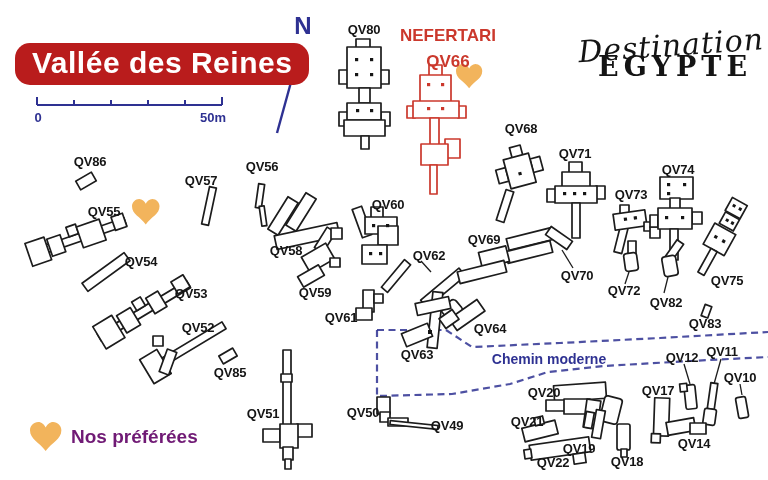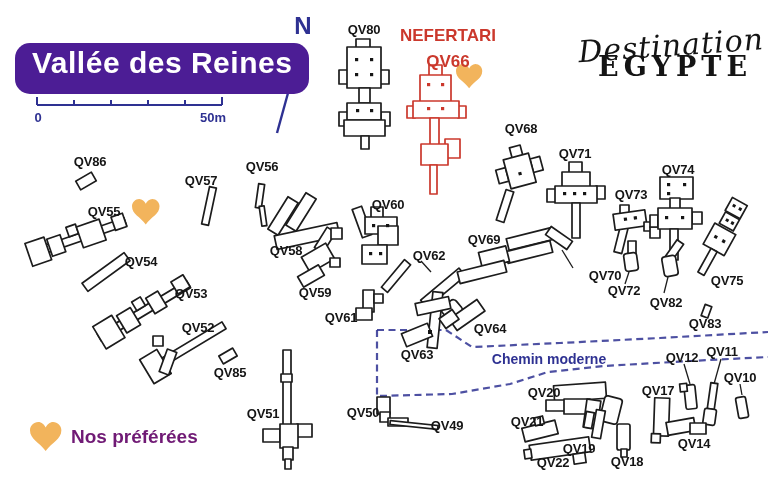--- a/index.html
+++ b/index.html
@@ -14,22 +14,22 @@
   .dr{fill:var(--red,#cb382c);stroke:none;}
   .ld{fill:none;stroke:#1c1c1c;stroke-width:1.3;}
   .rd{fill:none;stroke:var(--navy,#2e3192);stroke-width:2.2;stroke-dasharray:7 4.5;opacity:.85;}
   .sc{fill:none;stroke:var(--navy,#2e3192);stroke-width:2;}
   .na{fill:none;stroke:var(--navy,#2e3192);stroke-width:2.4;}
   .heart{fill:var(--orange,#f2b45c);stroke:none;}
 
   .tomb-label{position:absolute;transform:translate(-50%,-50%);font-size:13px;font-weight:700;
               color:#151515;white-space:nowrap;letter-spacing:-0.2px;}
 
-  .title-box{position:absolute;left:15px;top:43px;background:#4c1d95;color:#fff;
-             border-radius:15px;padding:3px 17px 14px;font-size:30px;font-weight:700;letter-spacing:.5px;}
+  .title-box{position:absolute;left:15px;top:43px;background:#b91c1c;color:#fff;
+             border-radius:15px;padding:3px 17px 5px;font-size:30px;font-weight:700;letter-spacing:.5px;}
   .north-n{position:absolute;left:303px;top:26px;transform:translate(-50%,-50%);
            color:var(--navy,#2e3192);font-size:24px;font-weight:800;}
   .scale-num{position:absolute;transform:translate(-50%,-50%);color:var(--navy,#2e3192);
              font-size:13px;font-weight:700;}
   .nefertari{position:absolute;left:448px;top:48px;transform:translate(-50%,-50%);text-align:center;
              color:var(--red,#cb382c);font-size:17px;font-weight:800;line-height:1.5;white-space:nowrap;}
   .road-label{position:absolute;left:542px;top:359px;transform:translate(-50%,-50%);
               color:var(--navy,#2e3192);font-size:14px;font-weight:700;white-space:nowrap;margin-left:7px;}
   .legend-label{position:absolute;left:71px;top:437px;transform:translateY(-50%);
                 font-size:19px;font-weight:700;color:#701a75;white-space:nowrap;}
@@ -481,21 +481,21 @@
       <div class="tomb-label" style="left: 341px; top: 317px;">QV61</div>
       <div class="tomb-label" style="left: 388px; top: 204px;">QV60</div>
       <div class="tomb-label" style="left: 429px; top: 255px;">QV62</div>
       <div class="tomb-label" style="left: 417px; top: 354px;">QV63</div>
       <div class="tomb-label" style="left: 490px; top: 328px;">QV64</div>
       <div class="tomb-label" style="left: 363px; top: 412px;">QV50</div>
       <div class="tomb-label" style="left: 447px; top: 425px;">QV49</div>
       <div class="tomb-label" style="left: 521px; top: 128px;">QV68</div>
       <div class="tomb-label" style="left: 575px; top: 153px;">QV71</div>
       <div class="tomb-label" style="left: 484px; top: 239px;">QV69</div>
-      <div class="tomb-label" style="left: 577px; top: 275px; margin-left: 28px;">QV70</div>
+      <div class="tomb-label" style="left: 577px; top: 275px;">QV70</div>
       <div class="tomb-label" style="left: 631px; top: 194px;">QV73</div>
       <div class="tomb-label" style="left: 678px; top: 169px;">QV74</div>
       <div class="tomb-label" style="left: 624px; top: 290px;">QV72</div>
       <div class="tomb-label" style="left: 666px; top: 302px;">QV82</div>
       <div class="tomb-label" style="left: 727px; top: 280px;">QV75</div>
       <div class="tomb-label" style="left: 705px; top: 323px;">QV83</div>
       <div class="tomb-label" style="left: 682px; top: 357px;">QV12</div>
       <div class="tomb-label" style="left: 722px; top: 351px;">QV11</div>
       <div class="tomb-label" style="left: 740px; top: 377px;">QV10</div>
       <div class="tomb-label" style="left: 658px; top: 390px;">QV17</div>

